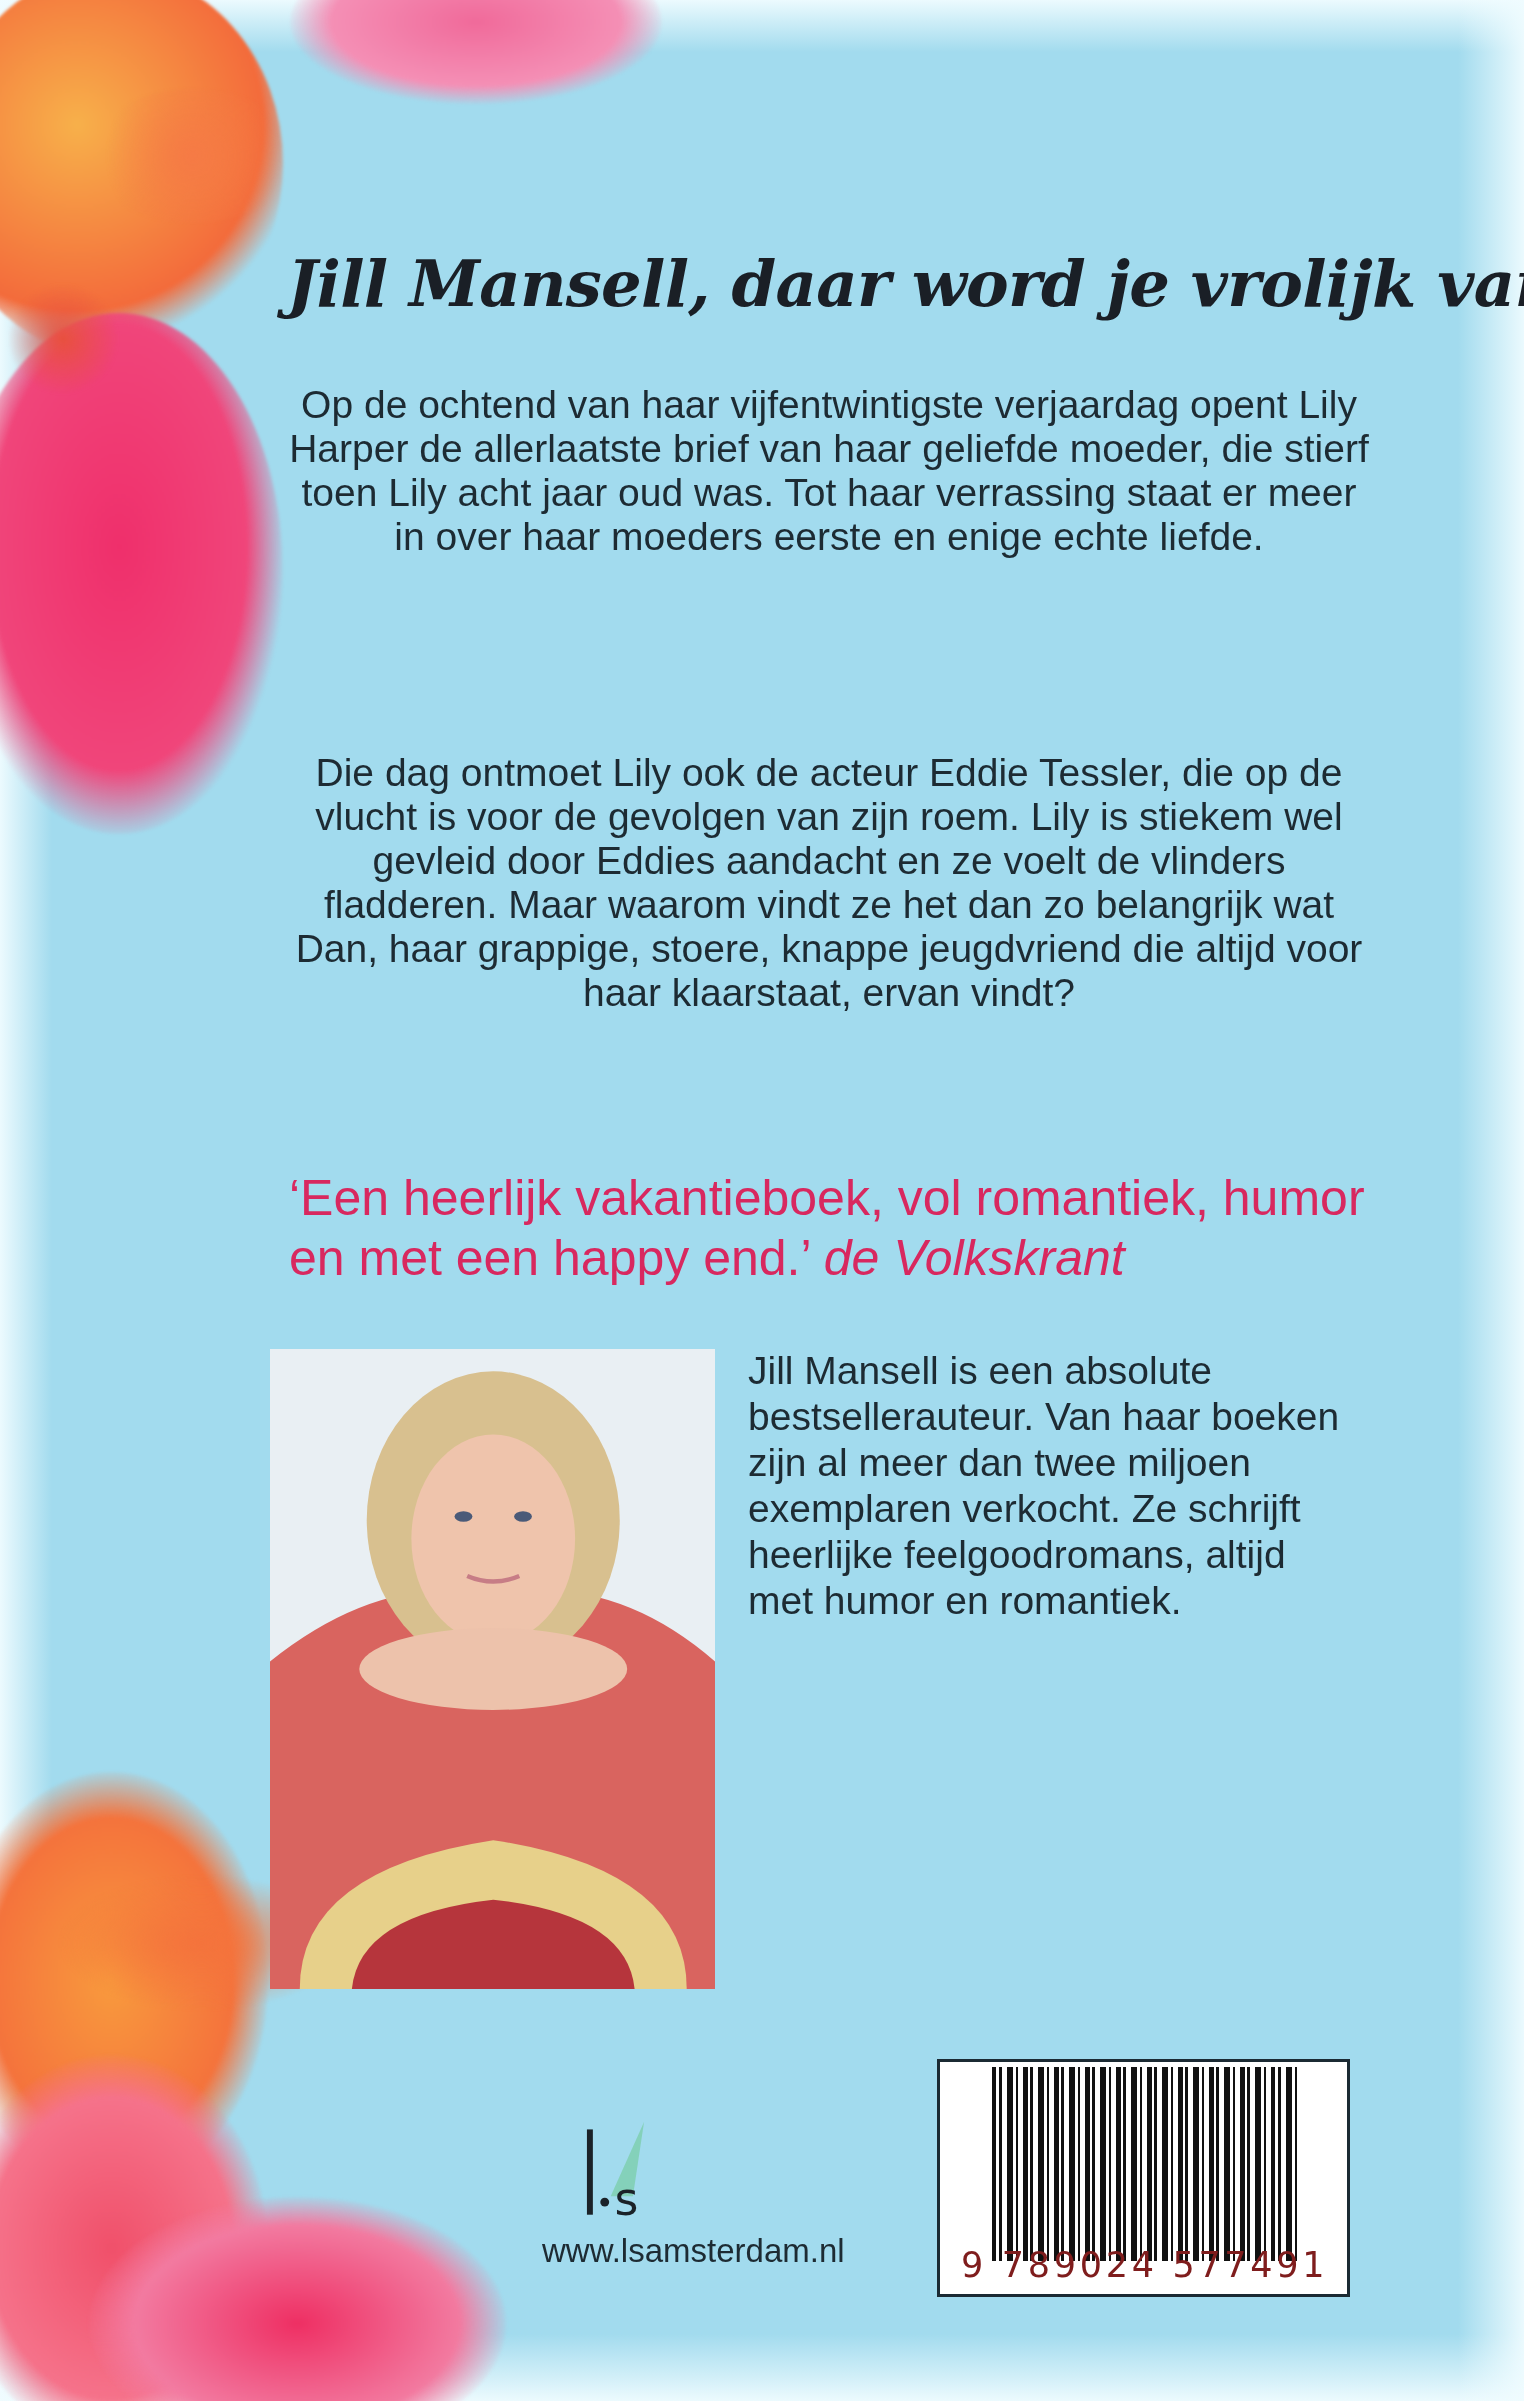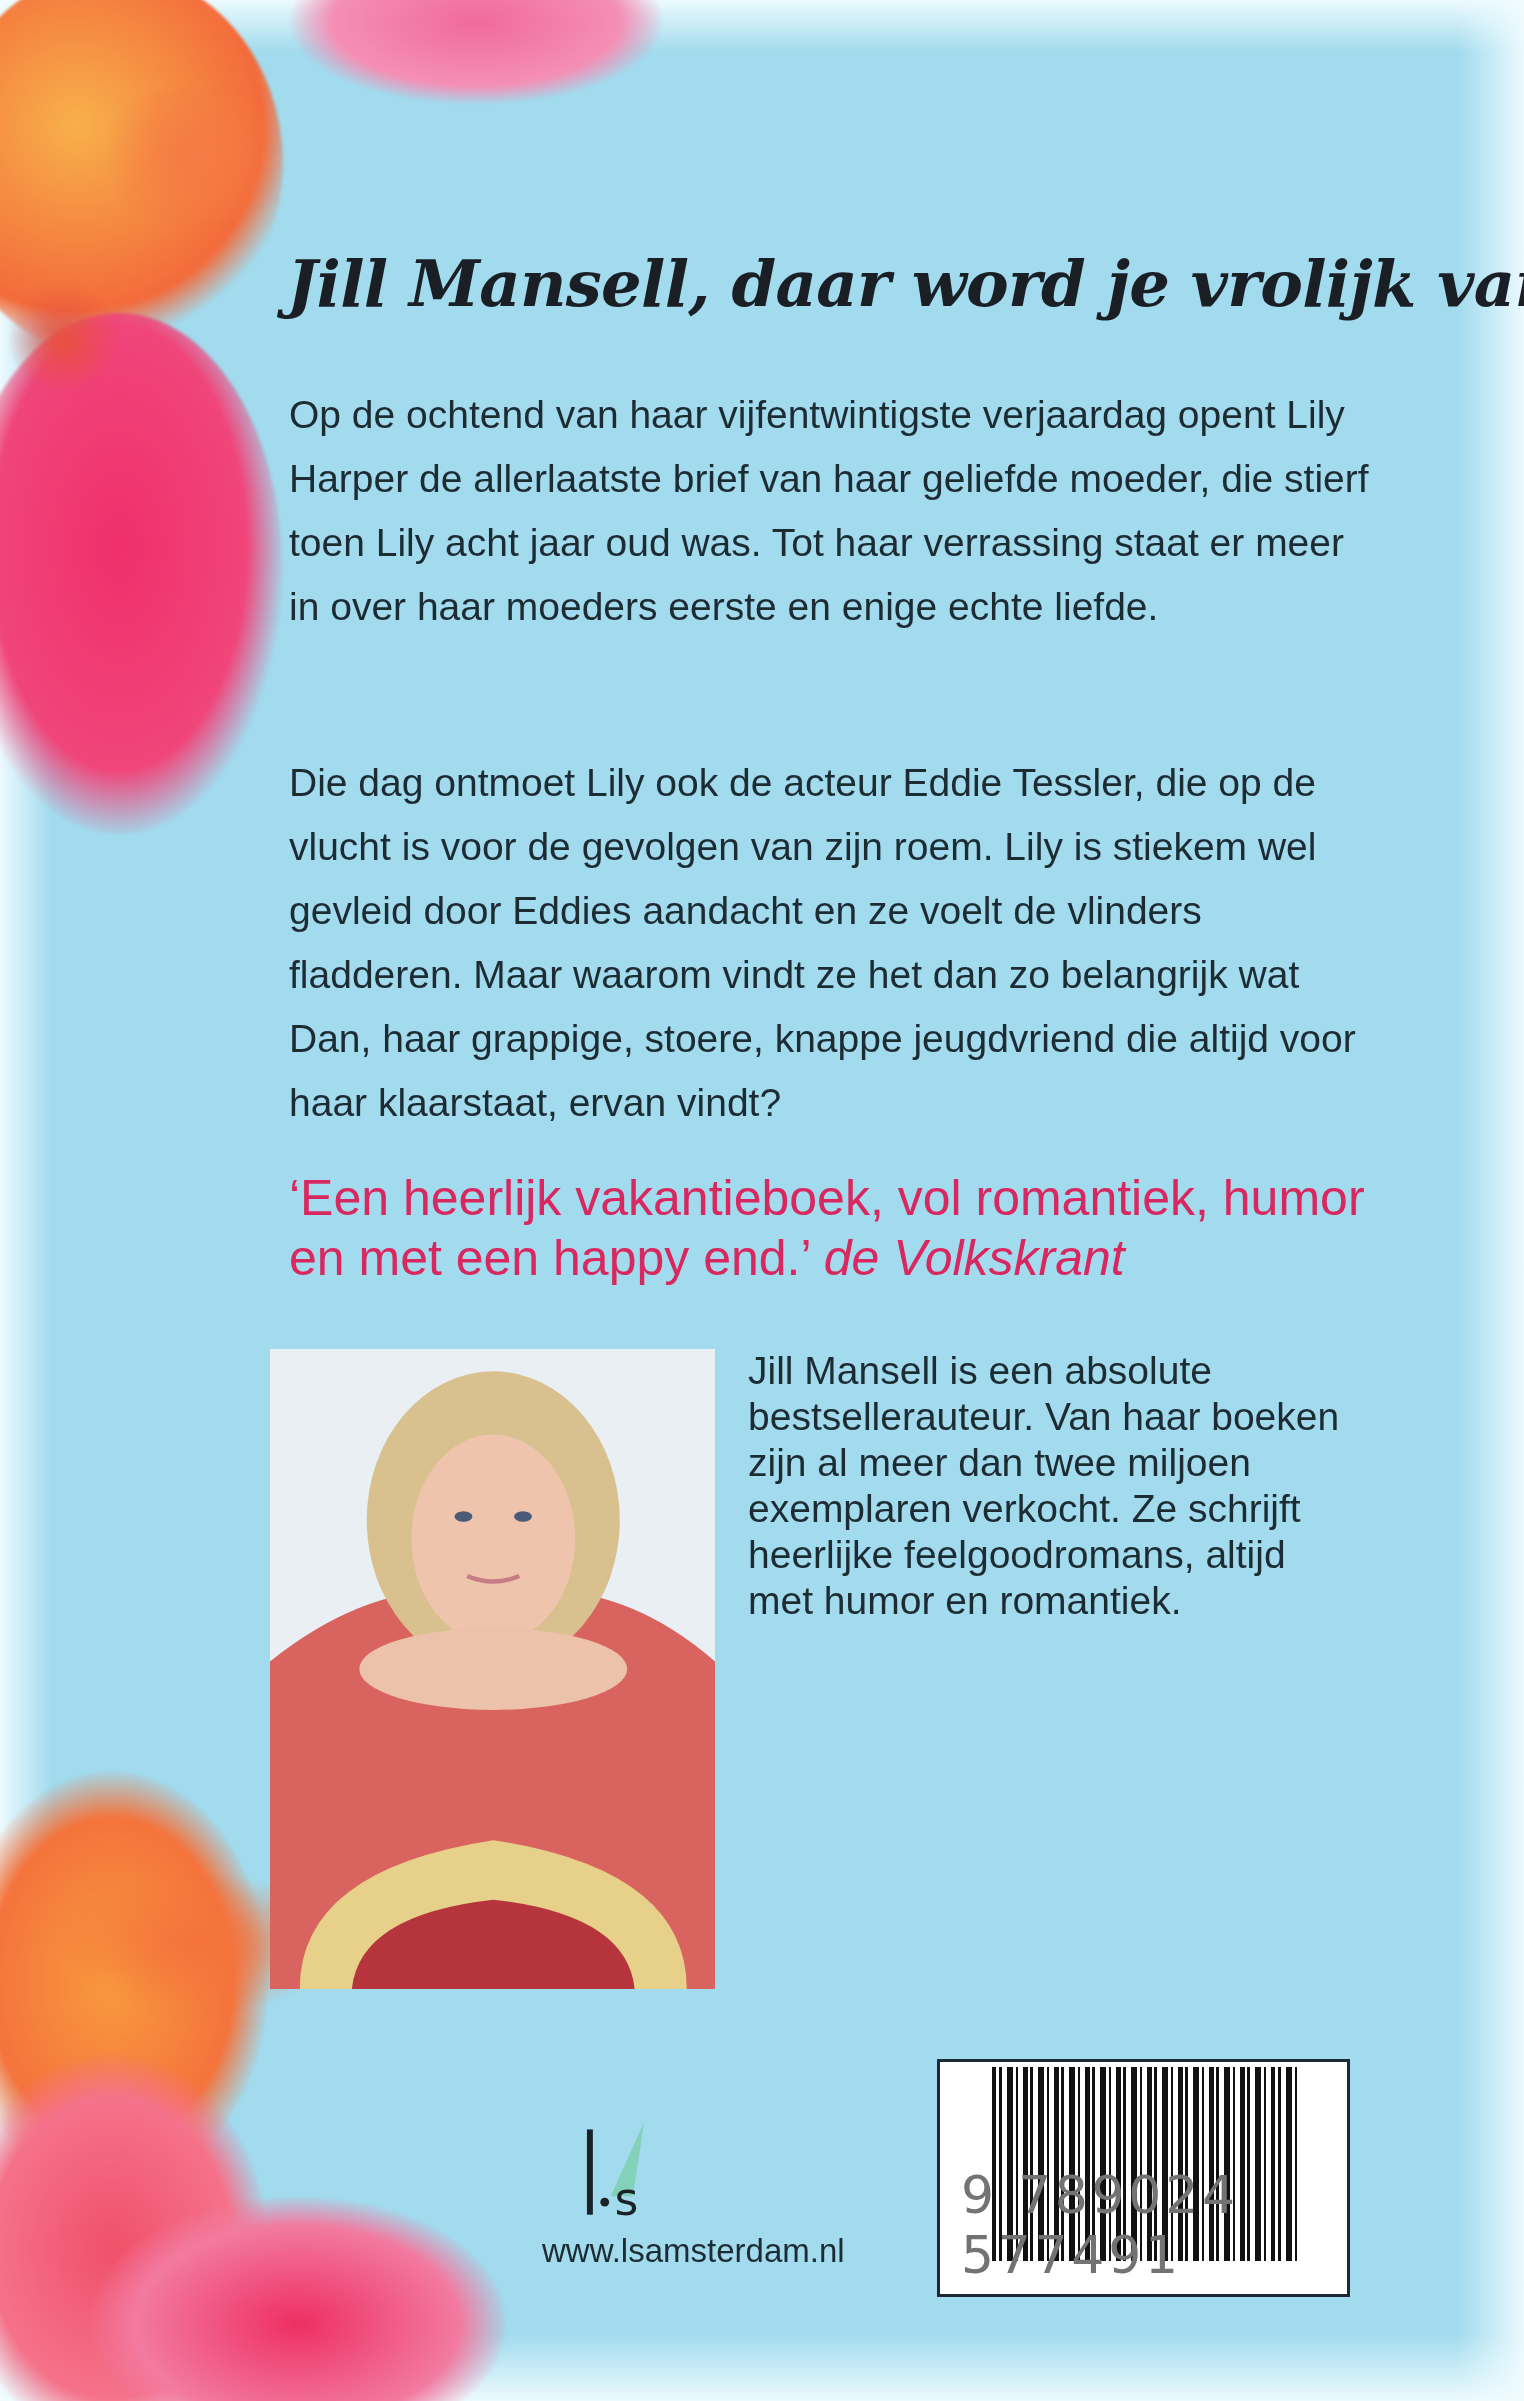--- a/index.html
+++ b/index.html
@@ -18,21 +18,21 @@
       linear-gradient(to top, rgba(240,252,255,0.95) 0px, rgba(162,219,238,0) 67px);
   }
   .flower { position:absolute; border-radius:50%; filter:blur(1.5px); }
   .tagline {
     position:absolute; left:287px; top:246px; width:1132px;
     font-family:"DejaVu Serif", serif; font-style:italic; font-weight:bold;
     font-size:64px; color:#1a1f26; letter-spacing:-0.7px; white-space:nowrap;
   }
   .para {
     position:absolute; left:289px; width:1080px;
-    font-size:39px; line-height:64px; color:#1d2b33; margin:0;
+    font-size:39px; line-height:44px; color:#1d2b33; margin:0;text-align:center;
   }
   .quote {
     position:absolute; left:289px; top:1168px; width:1080px;
     font-size:50px; line-height:60px; color:#d8285f; margin:0;
   }
   .quote .src { font-style:italic; }
   .photo {
     position:absolute; left:270px; top:1349px; width:445px; height:640px;
     overflow:hidden; background:#e8eef2;
   }
@@ -40,21 +40,21 @@
     position:absolute; left:748px; top:1348px; width:611px;
     font-size:39px; line-height:46px; color:#1d2b33; margin:0;
   }
   .barcode {
     position:absolute; left:937px; top:2059px; width:413px; height:238px;
     background:#fff; border:3px solid #1b2a33; box-sizing:border-box;
   }
   .bars { position:absolute; left:52px; top:4.5px; width:305px; height:194px; display:flex; }
   .barcode-num {
     position:absolute; left:21px; bottom:9px; font-family:"DejaVu Sans", sans-serif;
-    font-size:52px; letter-spacing:3.7px; color:#737373;
+    font-size:35px; letter-spacing:3.7px; color:#7f1d1d;
   }
   .logo { position:absolute; left:581px; top:2107px; width:89px; height:119px; }
   .url {
     position:absolute; left:542px; top:2232px; font-size:33px; color:#1d2b33;
     font-family:Liberation Sans, sans-serif;
   }
 </style>
 </head>
 <body>
 

